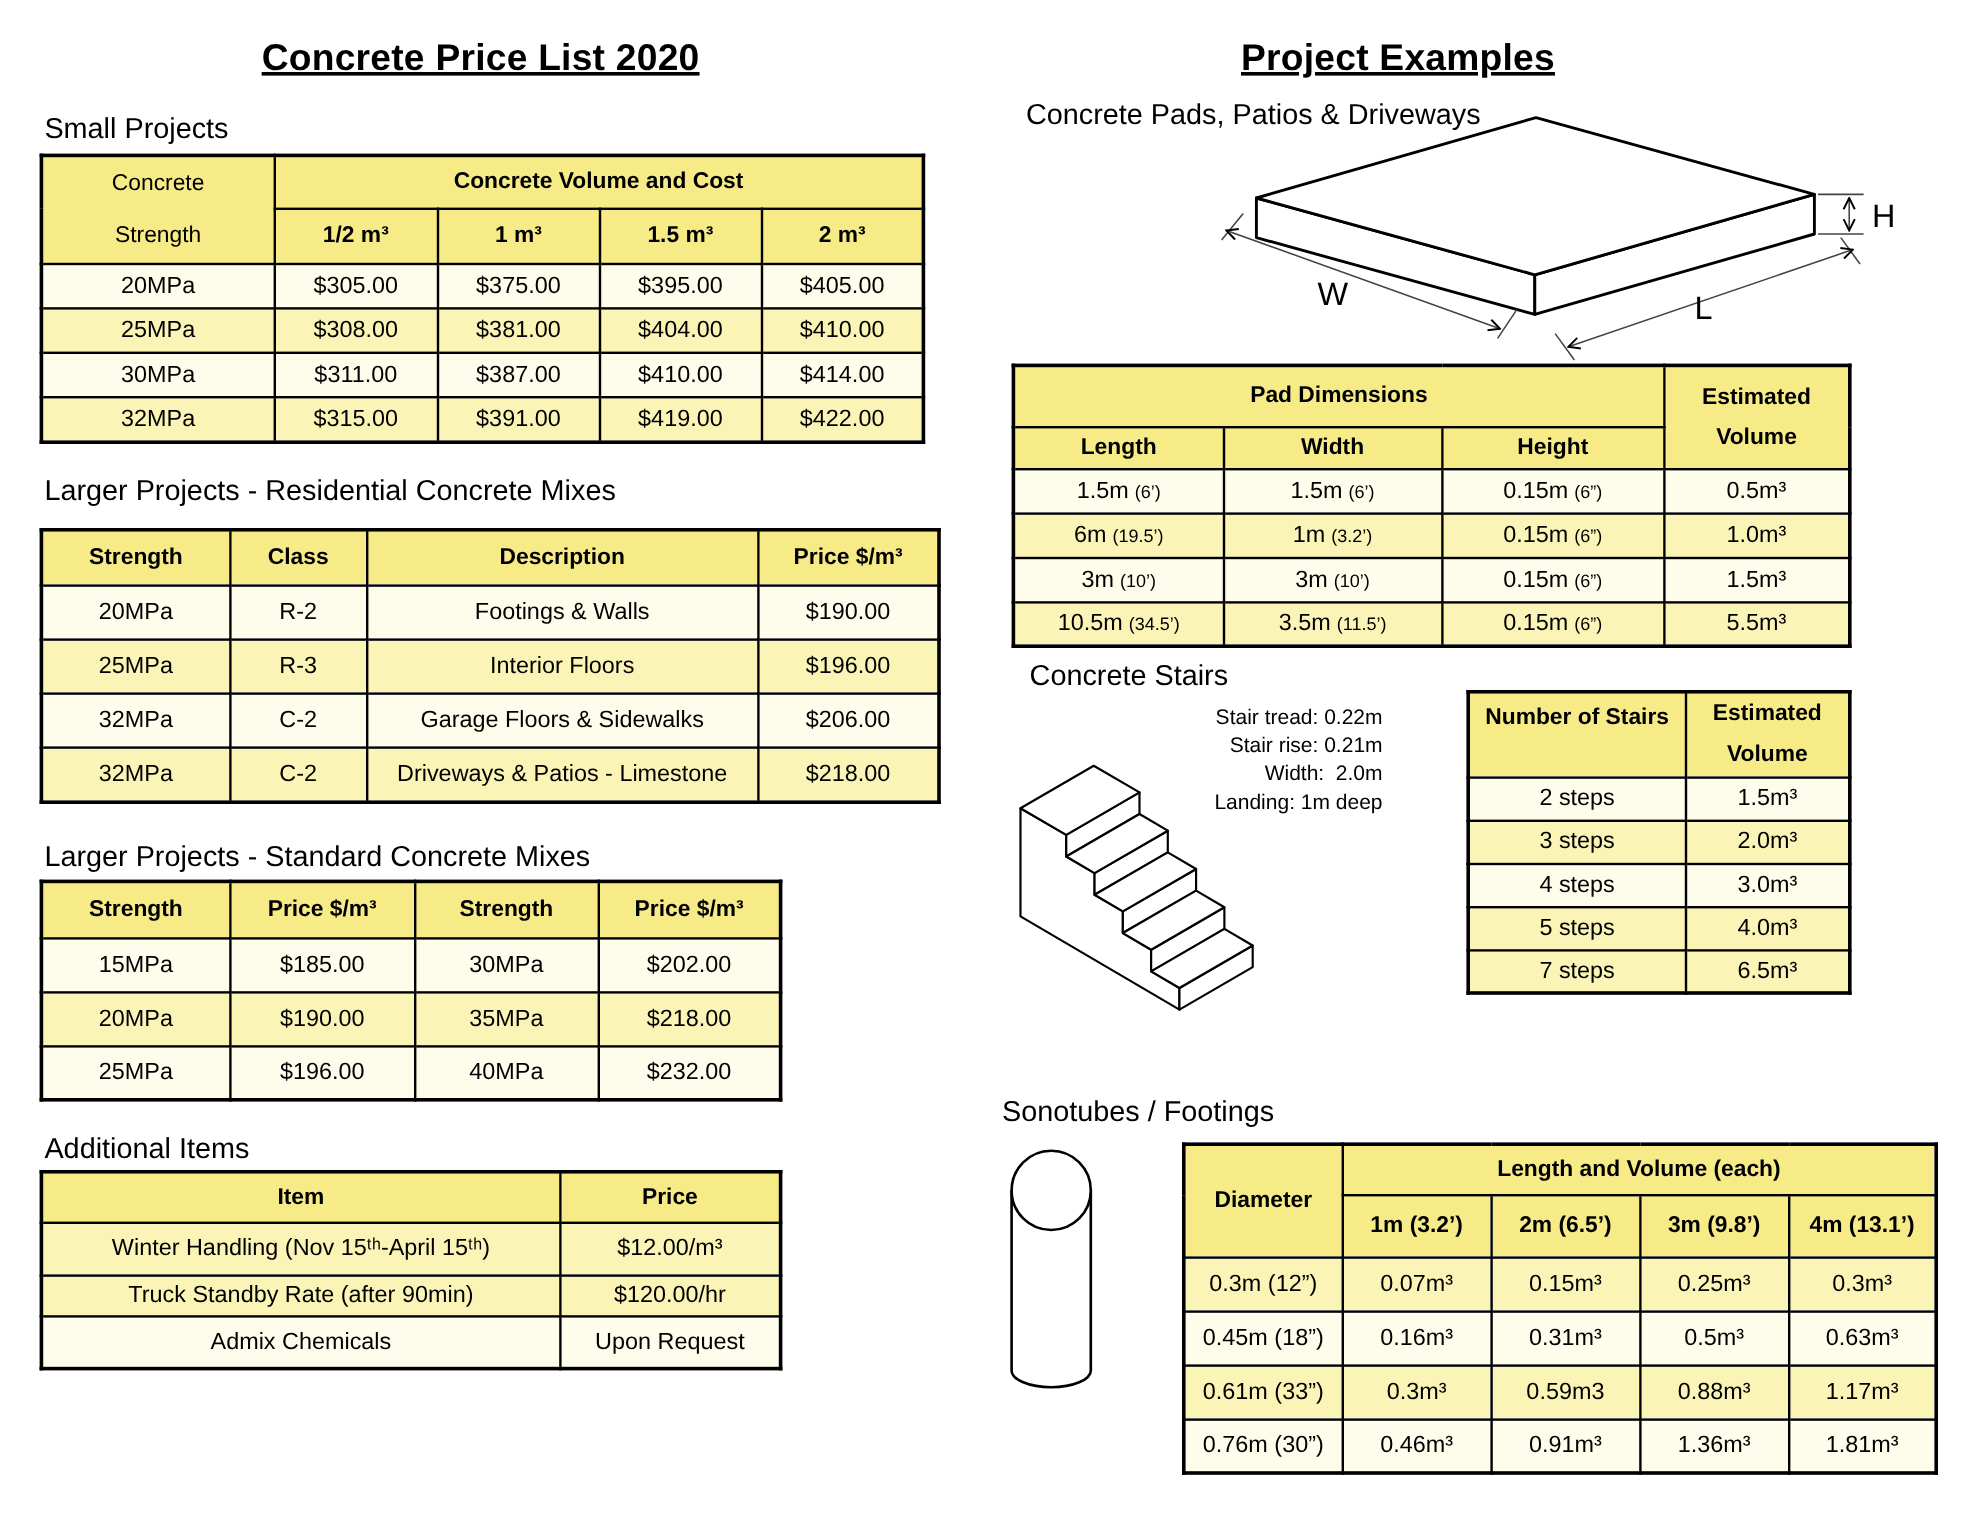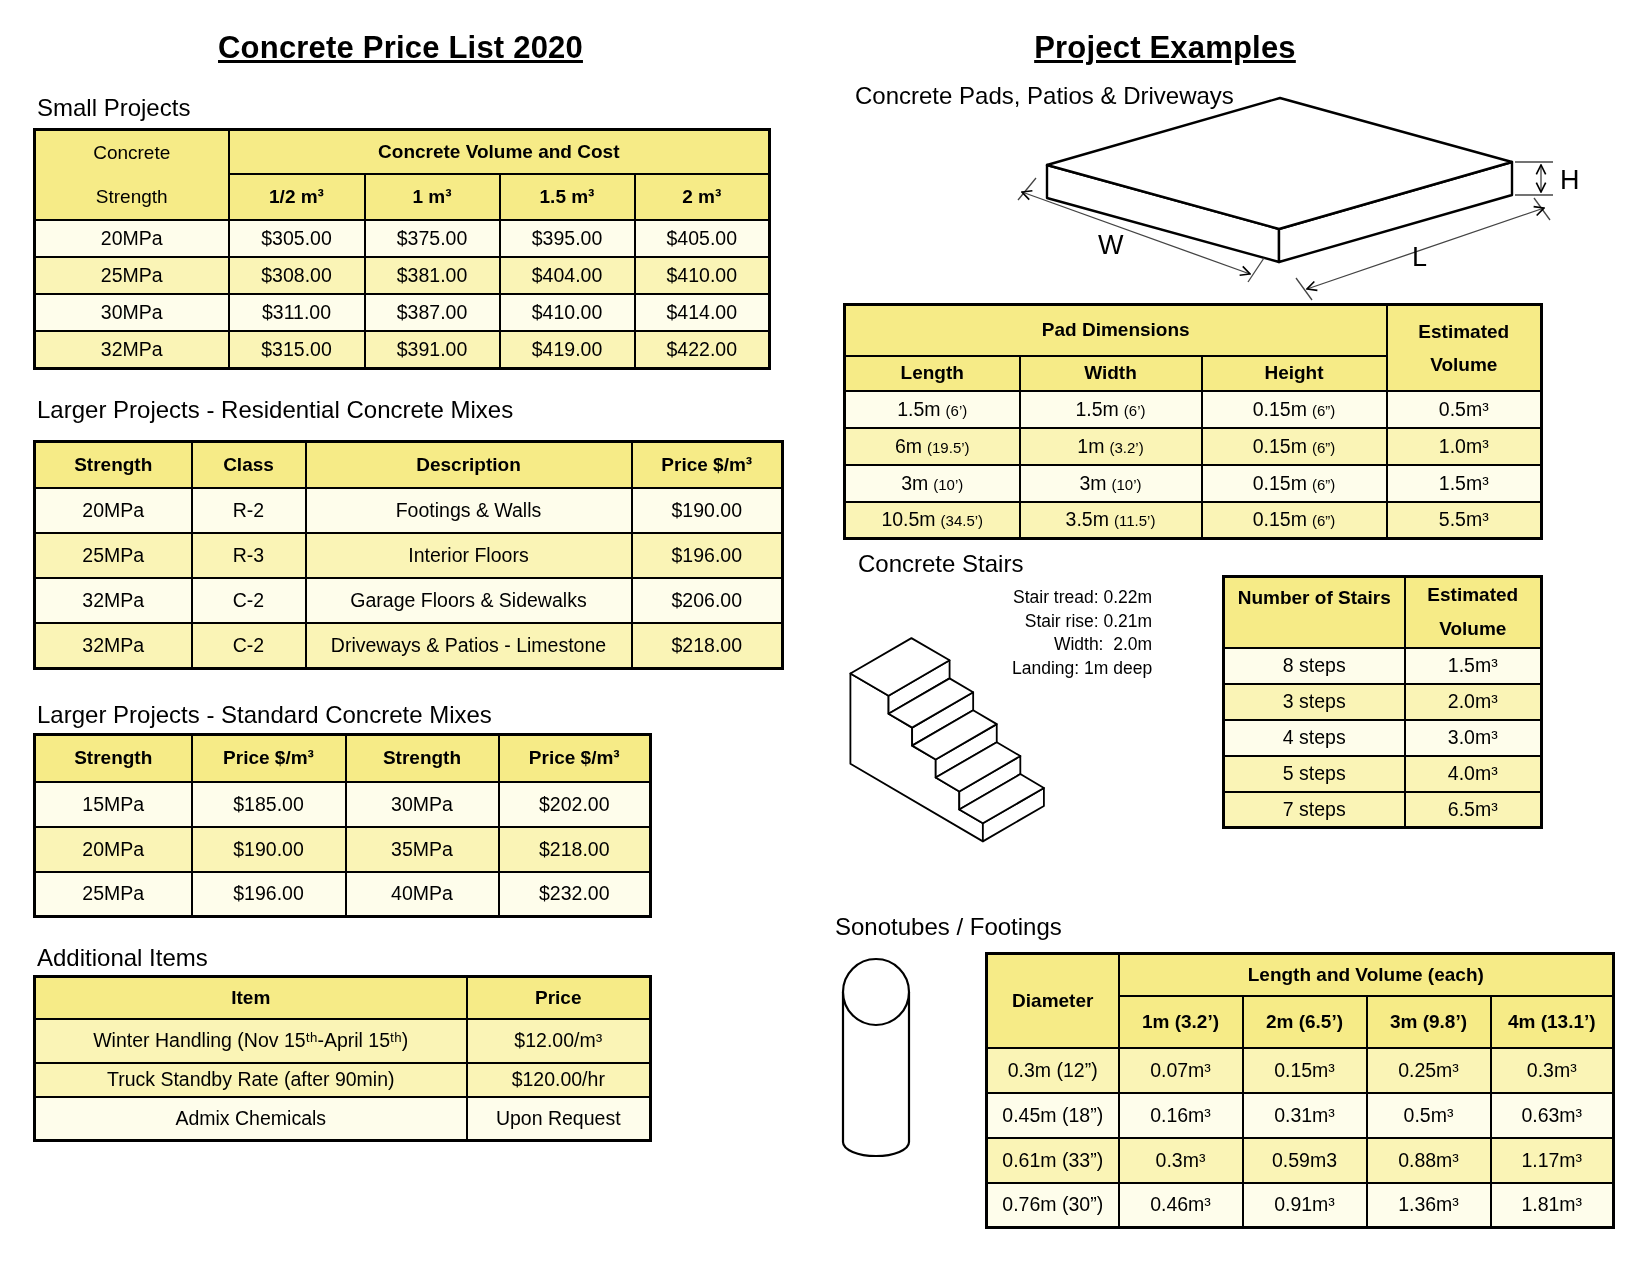--- a/index.html
+++ b/index.html
@@ -298,21 +298,21 @@
     </colgroup>
   <tbody>
       <tr style="height:71px">
     <th class="vtop">Number of Stairs</th>
     <th>
       <div class="hl3">Estimated</div>
       <div class="hl3">Volume</div>
     </th>
   </tr>
   <tr class="rp" style="height:36px">
-    <td>8 steps</td>
+    <td>2 steps</td>
     <td>1.5m³</td>
   </tr>
   <tr class="ry" style="height:36px">
     <td>3 steps</td>
     <td>2.0m³</td>
   </tr>
   <tr class="rp" style="height:36px">
     <td>4 steps</td>
     <td>3.0m³</td>
   </tr>

